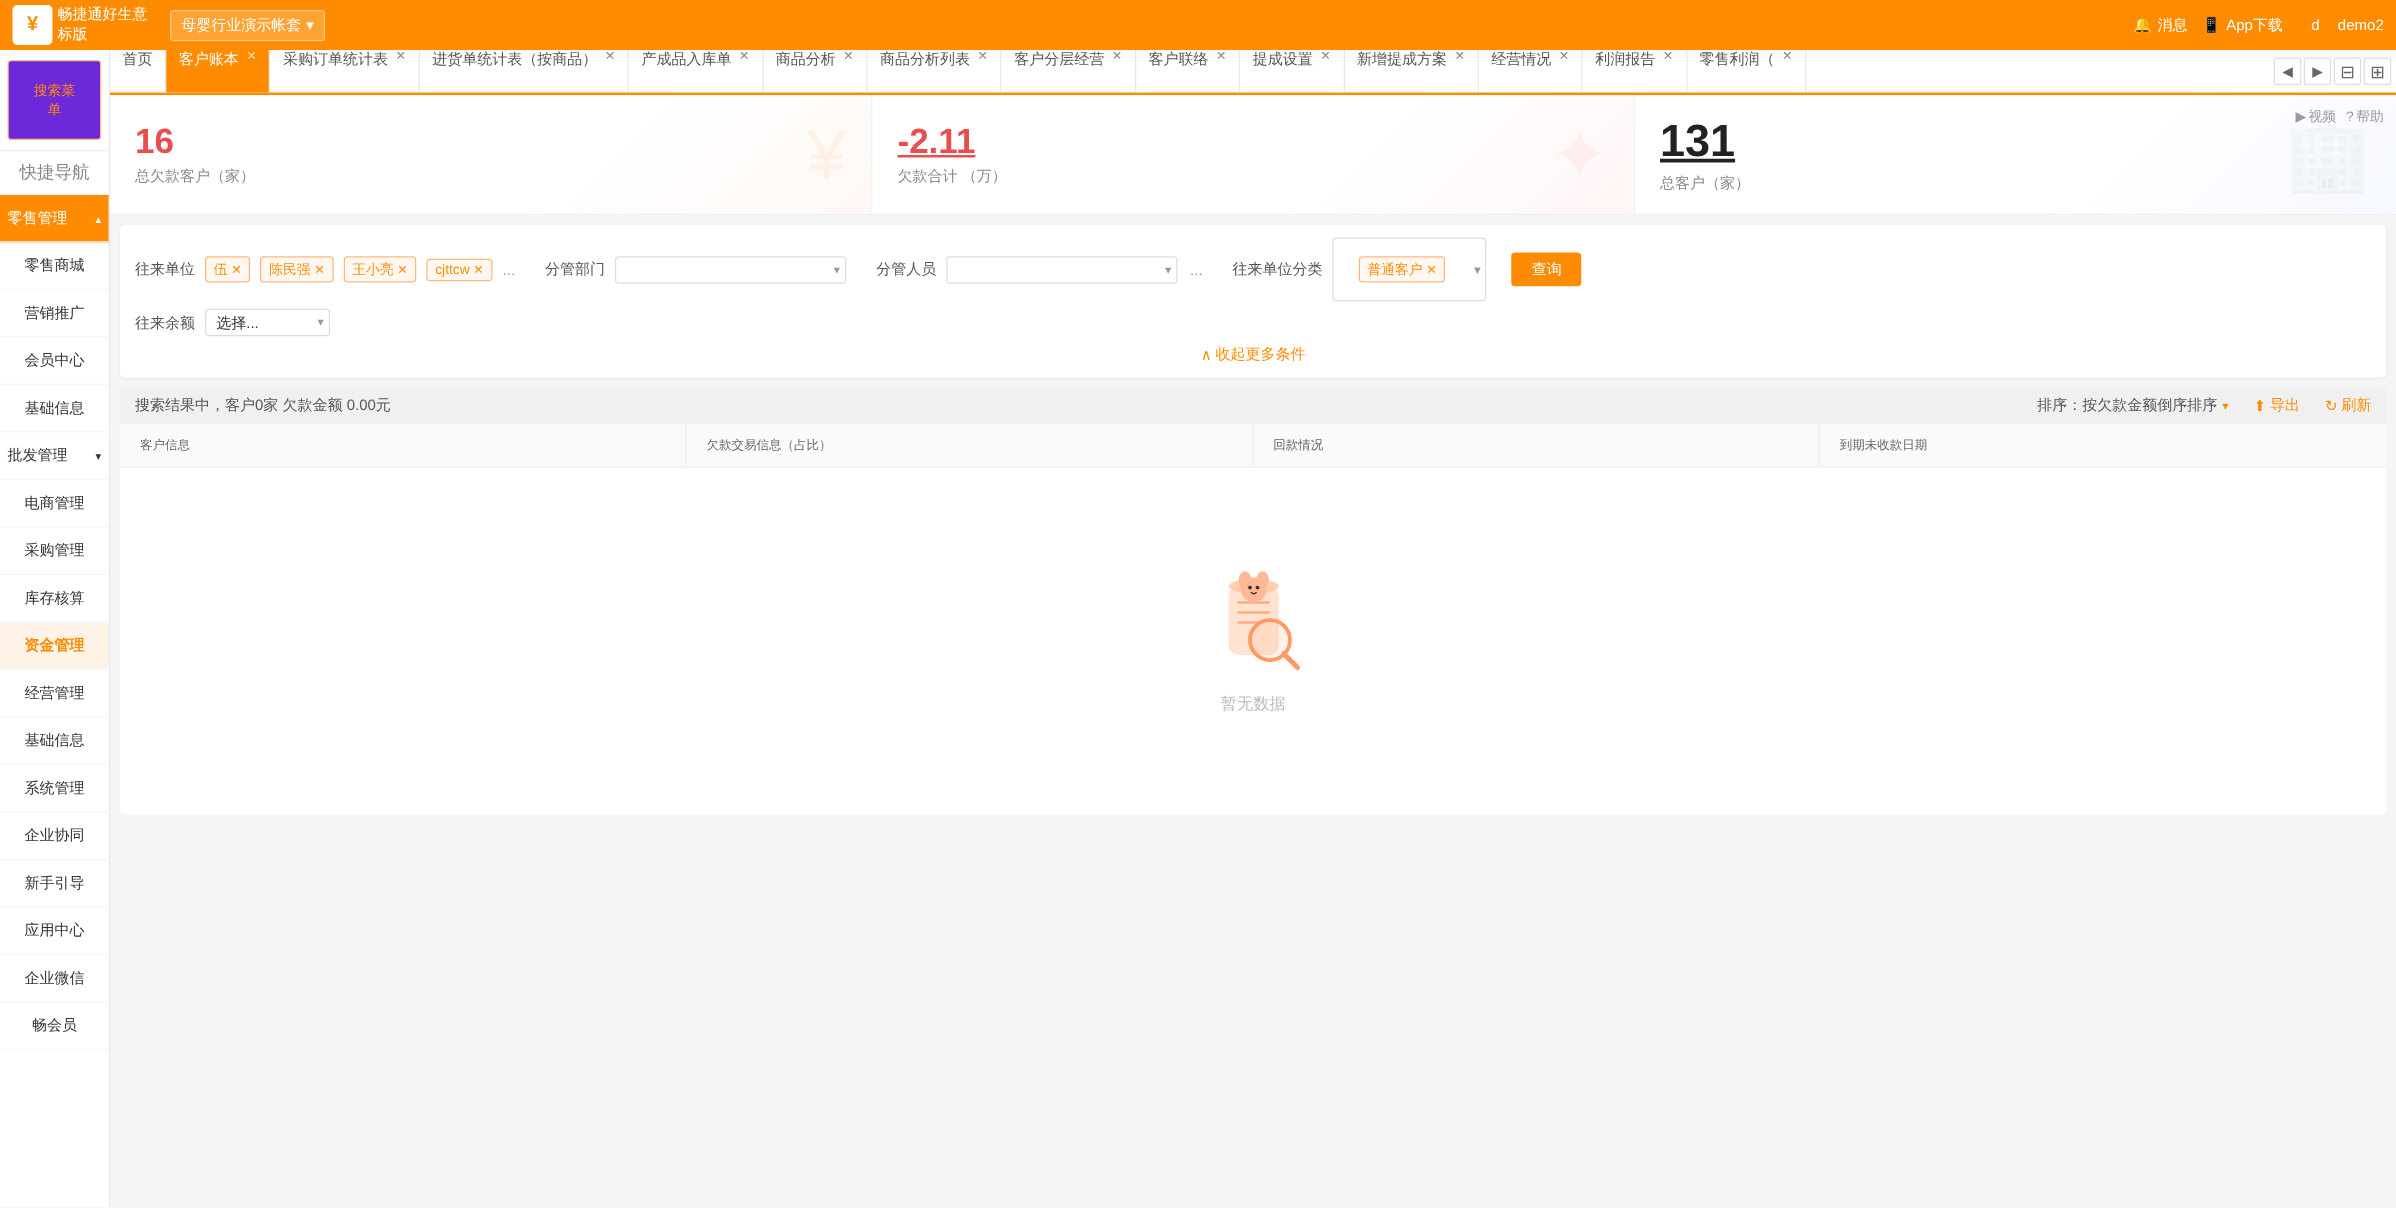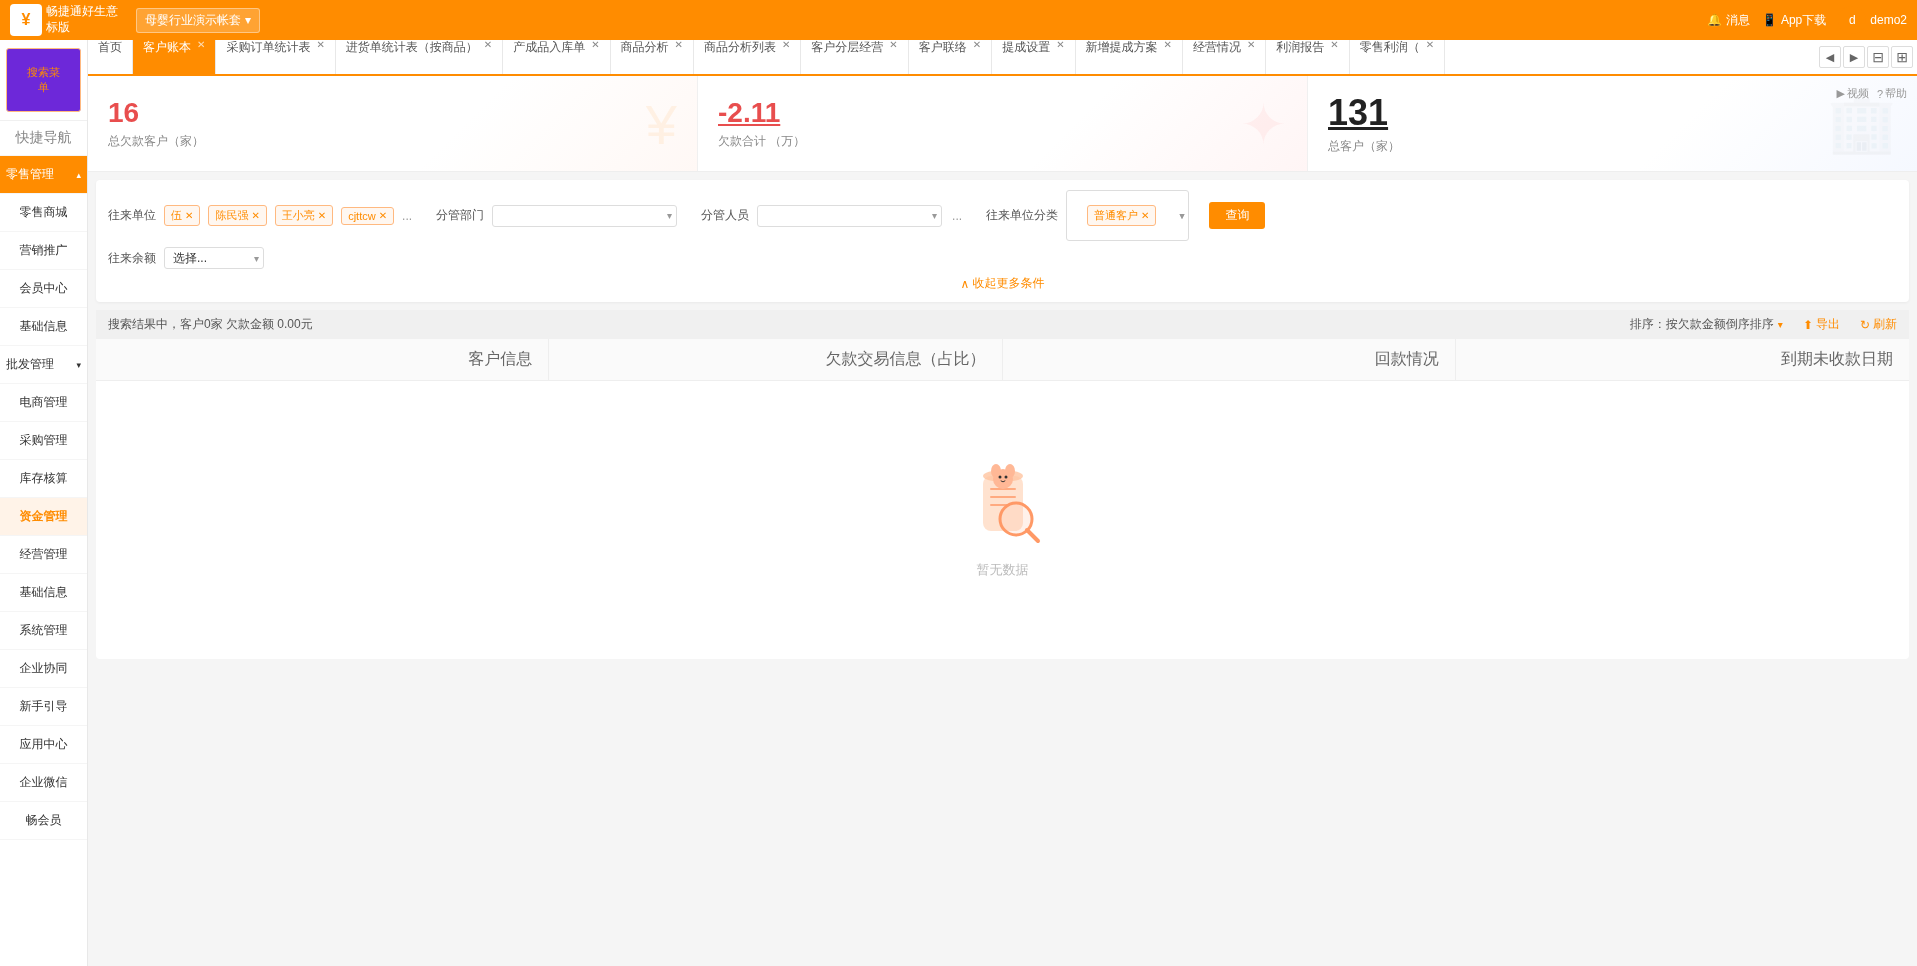--- a/index.html
+++ b/index.html
@@ -65,21 +65,21 @@
 
     
     .results-bar { background: #f0f0f0; margin: 0 8px; padding: 6px 12px; display: flex; align-items: center; justify-content: space-between; border-radius: 0; }
     .results-info { font-size: 12px; color: #555; }
     .results-actions { display: flex; align-items: center; gap: 20px; font-size: 12px; color: #555; }
     .action-btn { display: flex; align-items: center; gap: 3px; color: #ff8c00; cursor: pointer; }
 
     
     .data-table { margin: 0 8px 8px; background: #fff; border-radius: 0 0 4px 4px; overflow: hidden; }
     .table-header { display: grid; grid-template-columns: 2fr 2fr 2fr 2fr; background: #fafafa; border-bottom: 1px solid #eee; }
-    .table-header-cell { padding: 10px 16px; font-size: 16px; color: #666; font-weight: 500; border-right: 1px solid #eee; text-align: right; }
+    .table-header-cell { padding: 10px 16px; font-size: 10px; color: #666; font-weight: 500; border-right: 1px solid #eee; }
     .table-header-cell:last-child { border-right: none; }
 
     
     .empty-state { display: flex; flex-direction: column; align-items: center; justify-content: center; padding: 80px 0; }
     .empty-text { color: #bbb; font-size: 13px; }
 
     .avatar { width: 28px; height: 28px; border-radius: 50%; background: #ff8c00; color: #fff; display: flex; align-items: center; justify-content: center; font-size: 12px; }
 
     
     .quick-nav { padding: 8px 6px; font-size: 14px; color: #888; text-align: center; border-bottom: 1px solid #f5f5f5; cursor: pointer; }

